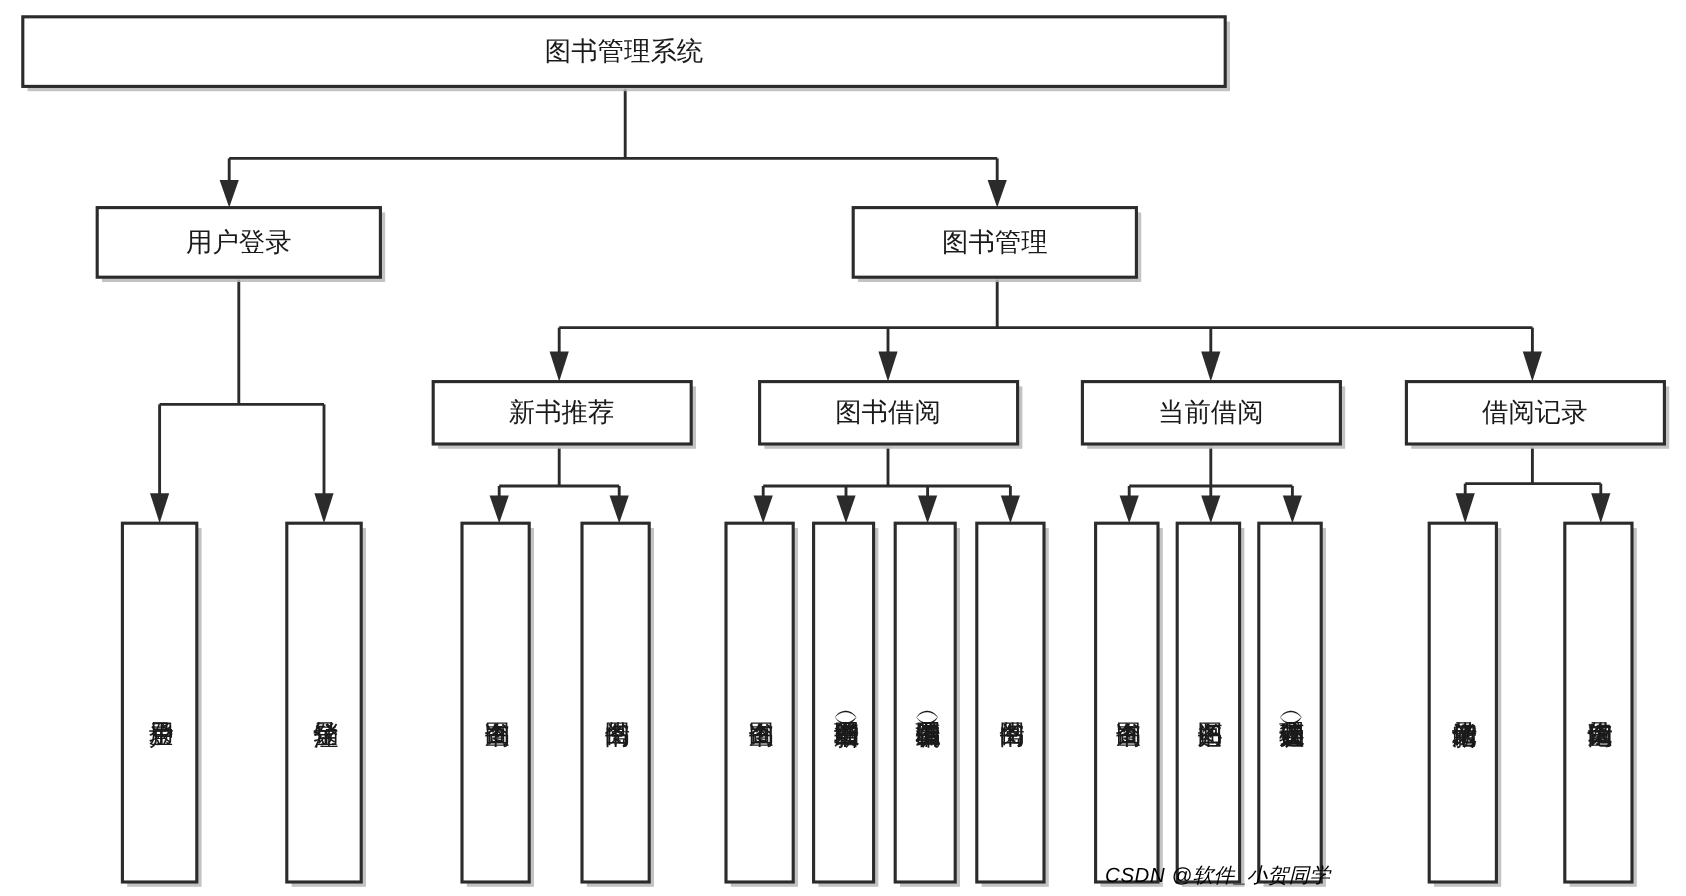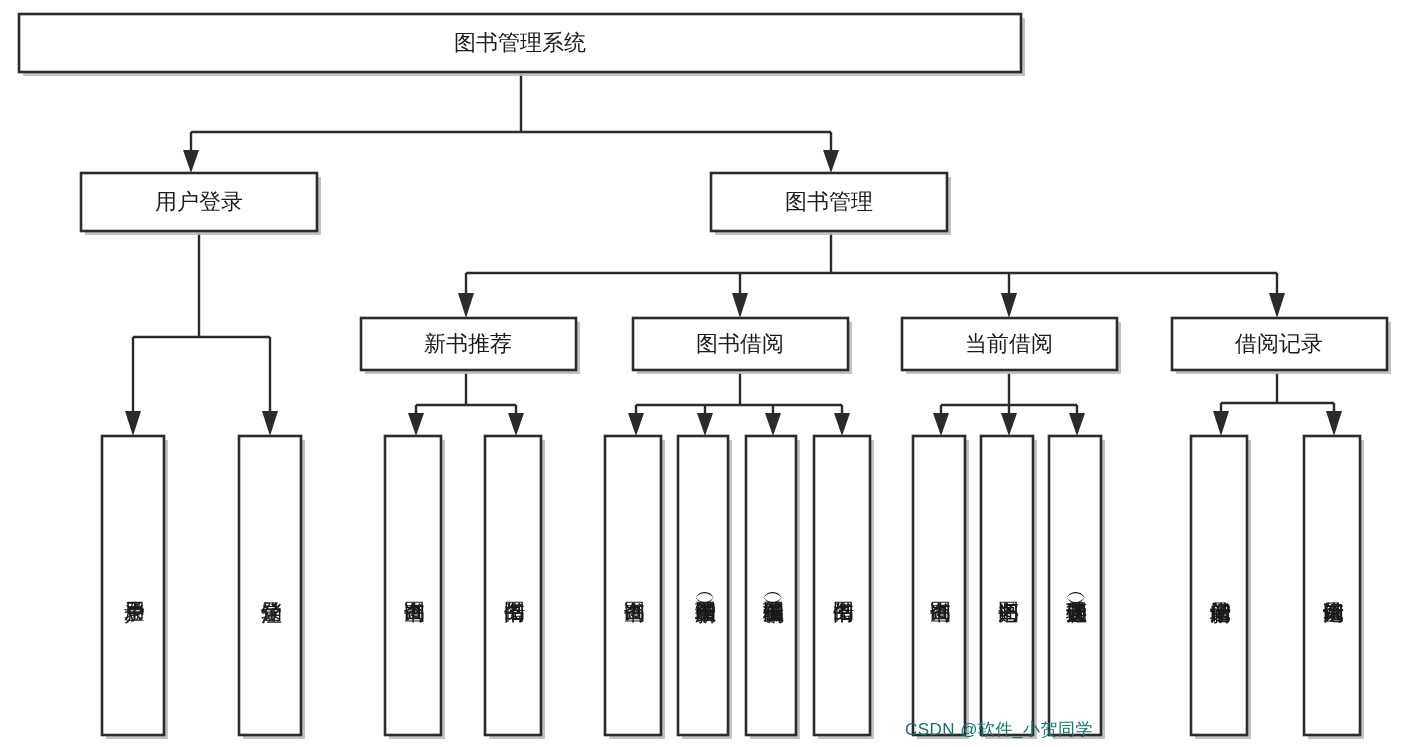--- a/index.html
+++ b/index.html
@@ -57,29 +57,30 @@
   .node-label-v {
     font-family: "Liberation Sans", "DejaVu Sans", sans-serif;
     font-size: 21px;
     fill: #1a1a1a;
     text-anchor: middle;
     dominant-baseline: middle;
     white-space: pre;
   }
   .watermark-text {
     position: absolute;
-    right: 26px;
+    right: 10px;
     bottom: 6px;
     font-family: "Liberation Sans", "DejaVu Sans", sans-serif;
     font-size: 17px;
-    color: #0f766e;
+    color: #000000;
     letter-spacing: 0.5px;
     user-select: none;
     pointer-events: none;
     white-space: nowrap;
+    font-style: italic;
   }
 </style>
 </head>
 <body>
 
 <div id="diagram-root">
 
   <svg class="diagram-canvas" viewBox="0 0 1405 747" xmlns="http://www.w3.org/2000/svg">
 
     <g>

